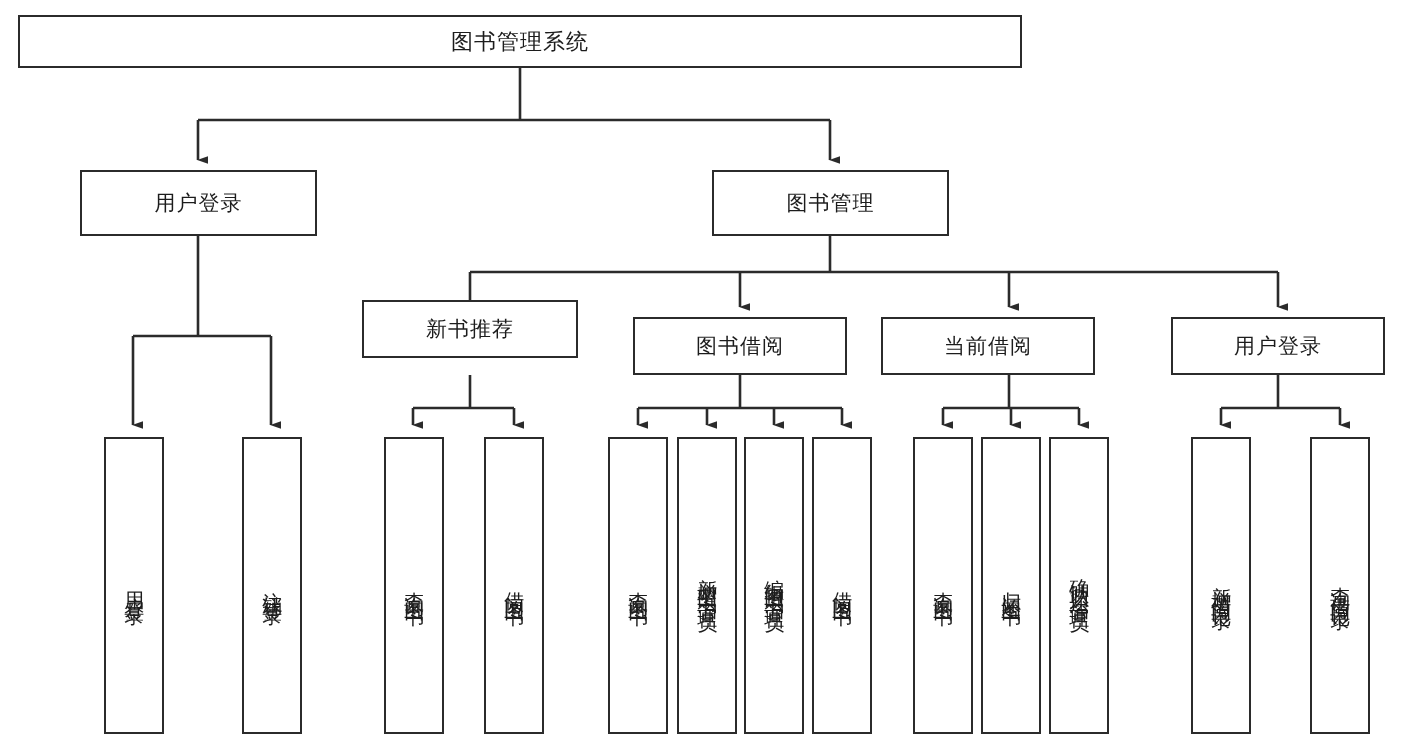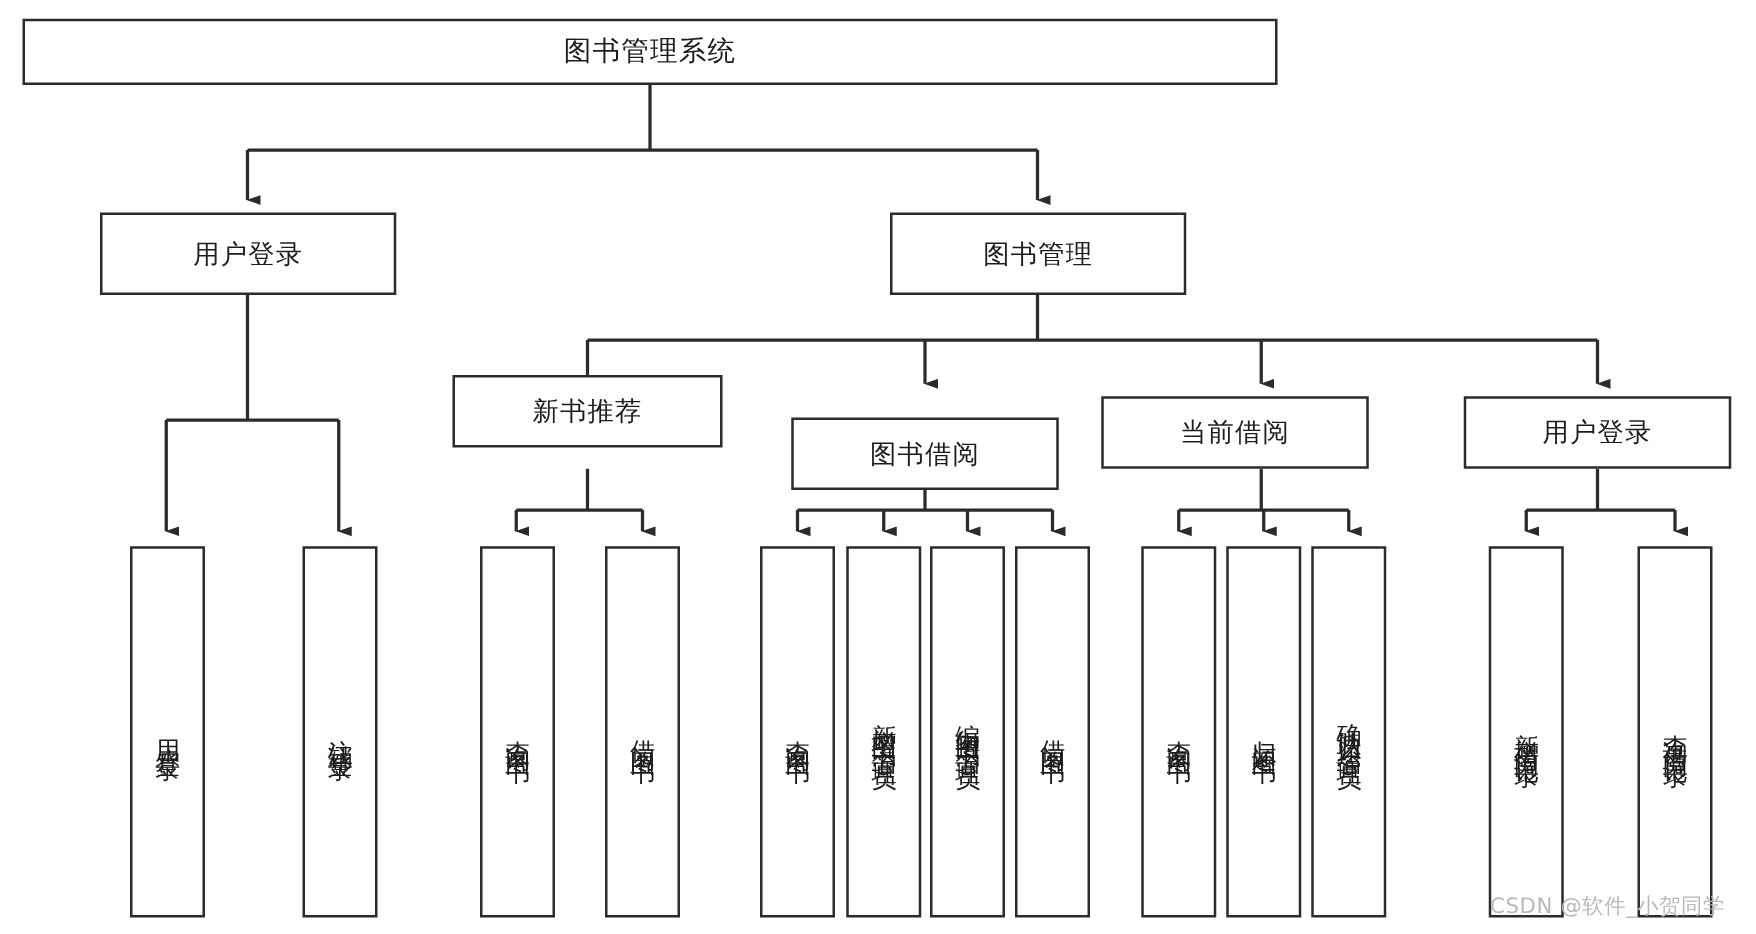--- a/index.html
+++ b/index.html
@@ -111,21 +111,21 @@
   <div class="node h" style="left:80px;top:170px;width:237px;height:66px;">
     <span class="lbl">用户登录</span>
   </div>
   <div class="node h" style="left:712px;top:170px;width:237px;height:66px;">
     <span class="lbl">图书管理</span>
   </div>
 
   <div class="node h" style="left:362px;top:300px;width:216px;height:58px;">
     <span class="lbl">新书推荐</span>
   </div>
-  <div class="node h" style="left:633px;top:334px;width:214px;height:58px;">
+  <div class="node h" style="left:633px;top:317px;width:214px;height:58px;">
     <span class="lbl">图书借阅</span>
   </div>
   <div class="node h" style="left:881px;top:317px;width:214px;height:58px;text-align:center;">
     <span class="lbl">当前借阅</span>
   </div>
   <div class="node h" style="left:1171px;top:317px;width:214px;height:58px;">
     <span class="lbl">用户登录</span>
   </div>
 
   <div class="node v" style="left:104px;top:437px;width:60px;height:297px;">
@@ -165,15 +165,14 @@
     <span class="lbl">确认归还（管理员）</span>
   </div>
 
   <div class="node v" style="left:1191px;top:437px;width:60px;height:297px;">
     <span class="lbl">新增借阅记录</span>
   </div>
   <div class="node v" style="left:1310px;top:437px;width:60px;height:297px;">
     <span class="lbl">查询借阅记录</span>
   </div>
 
-  <div class="watermark">CSDN @软件_小贺同学</div>
 
 </div>
 
 </body></html>

